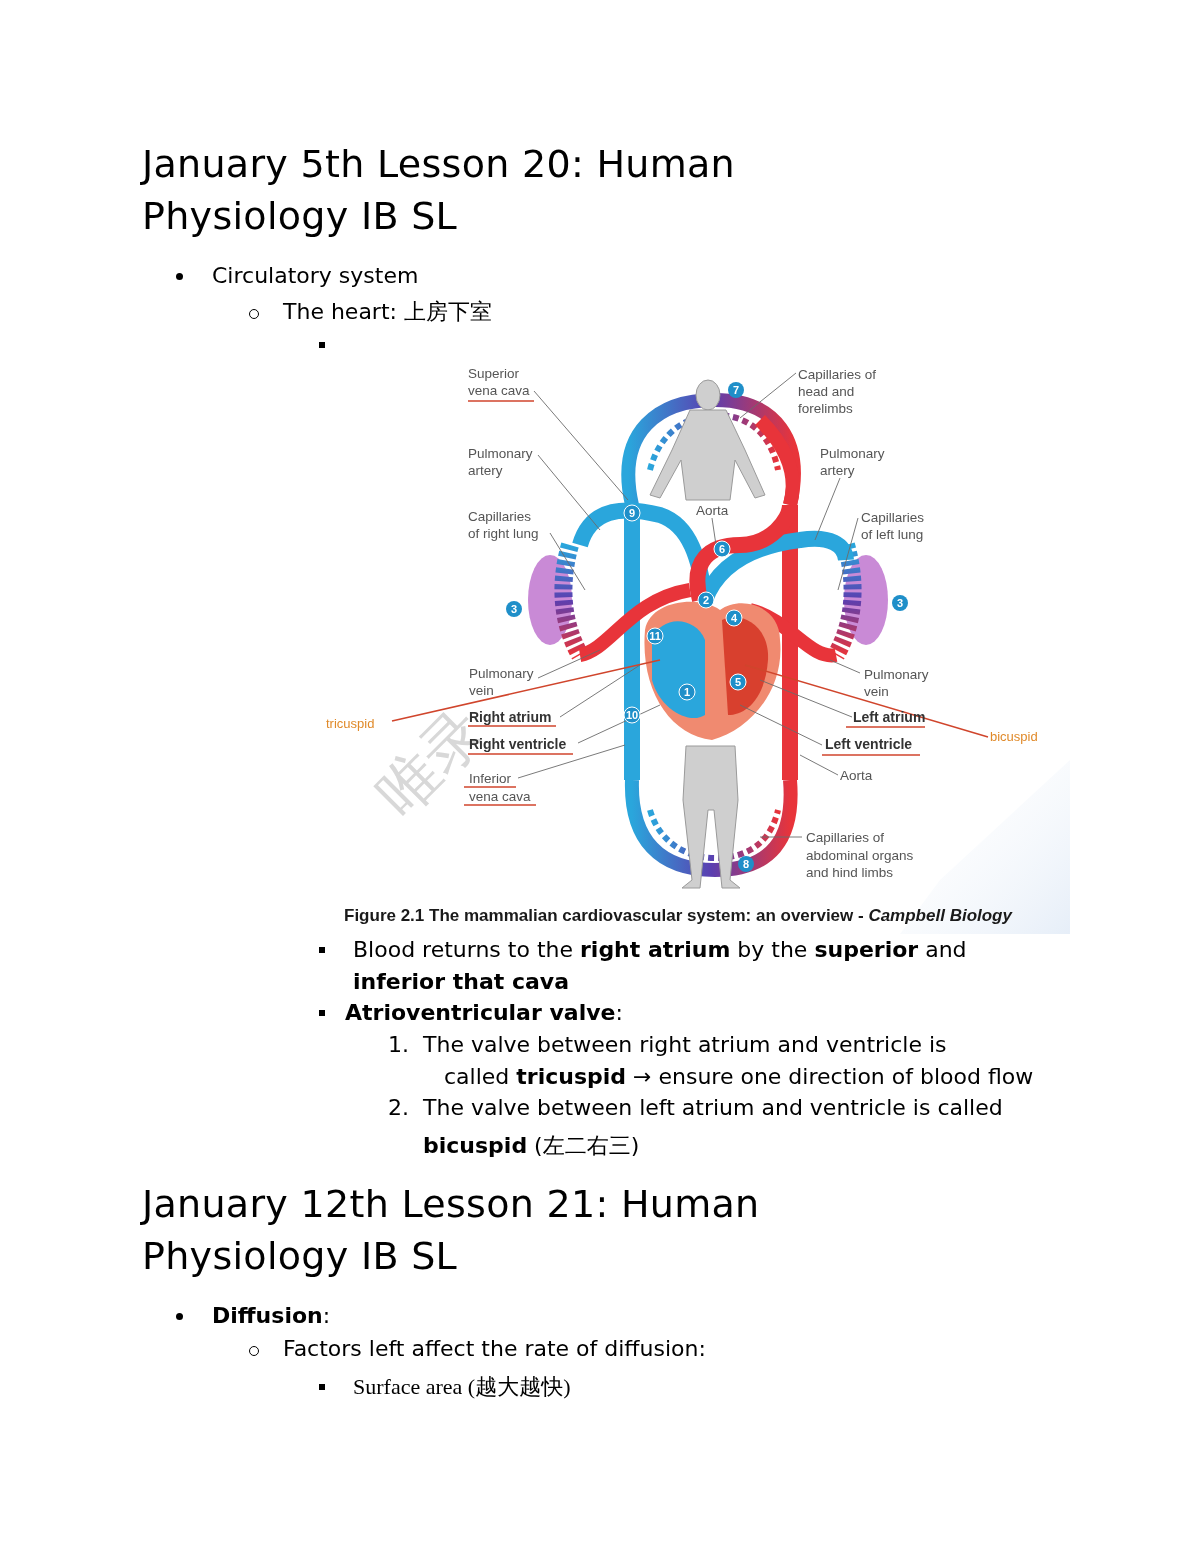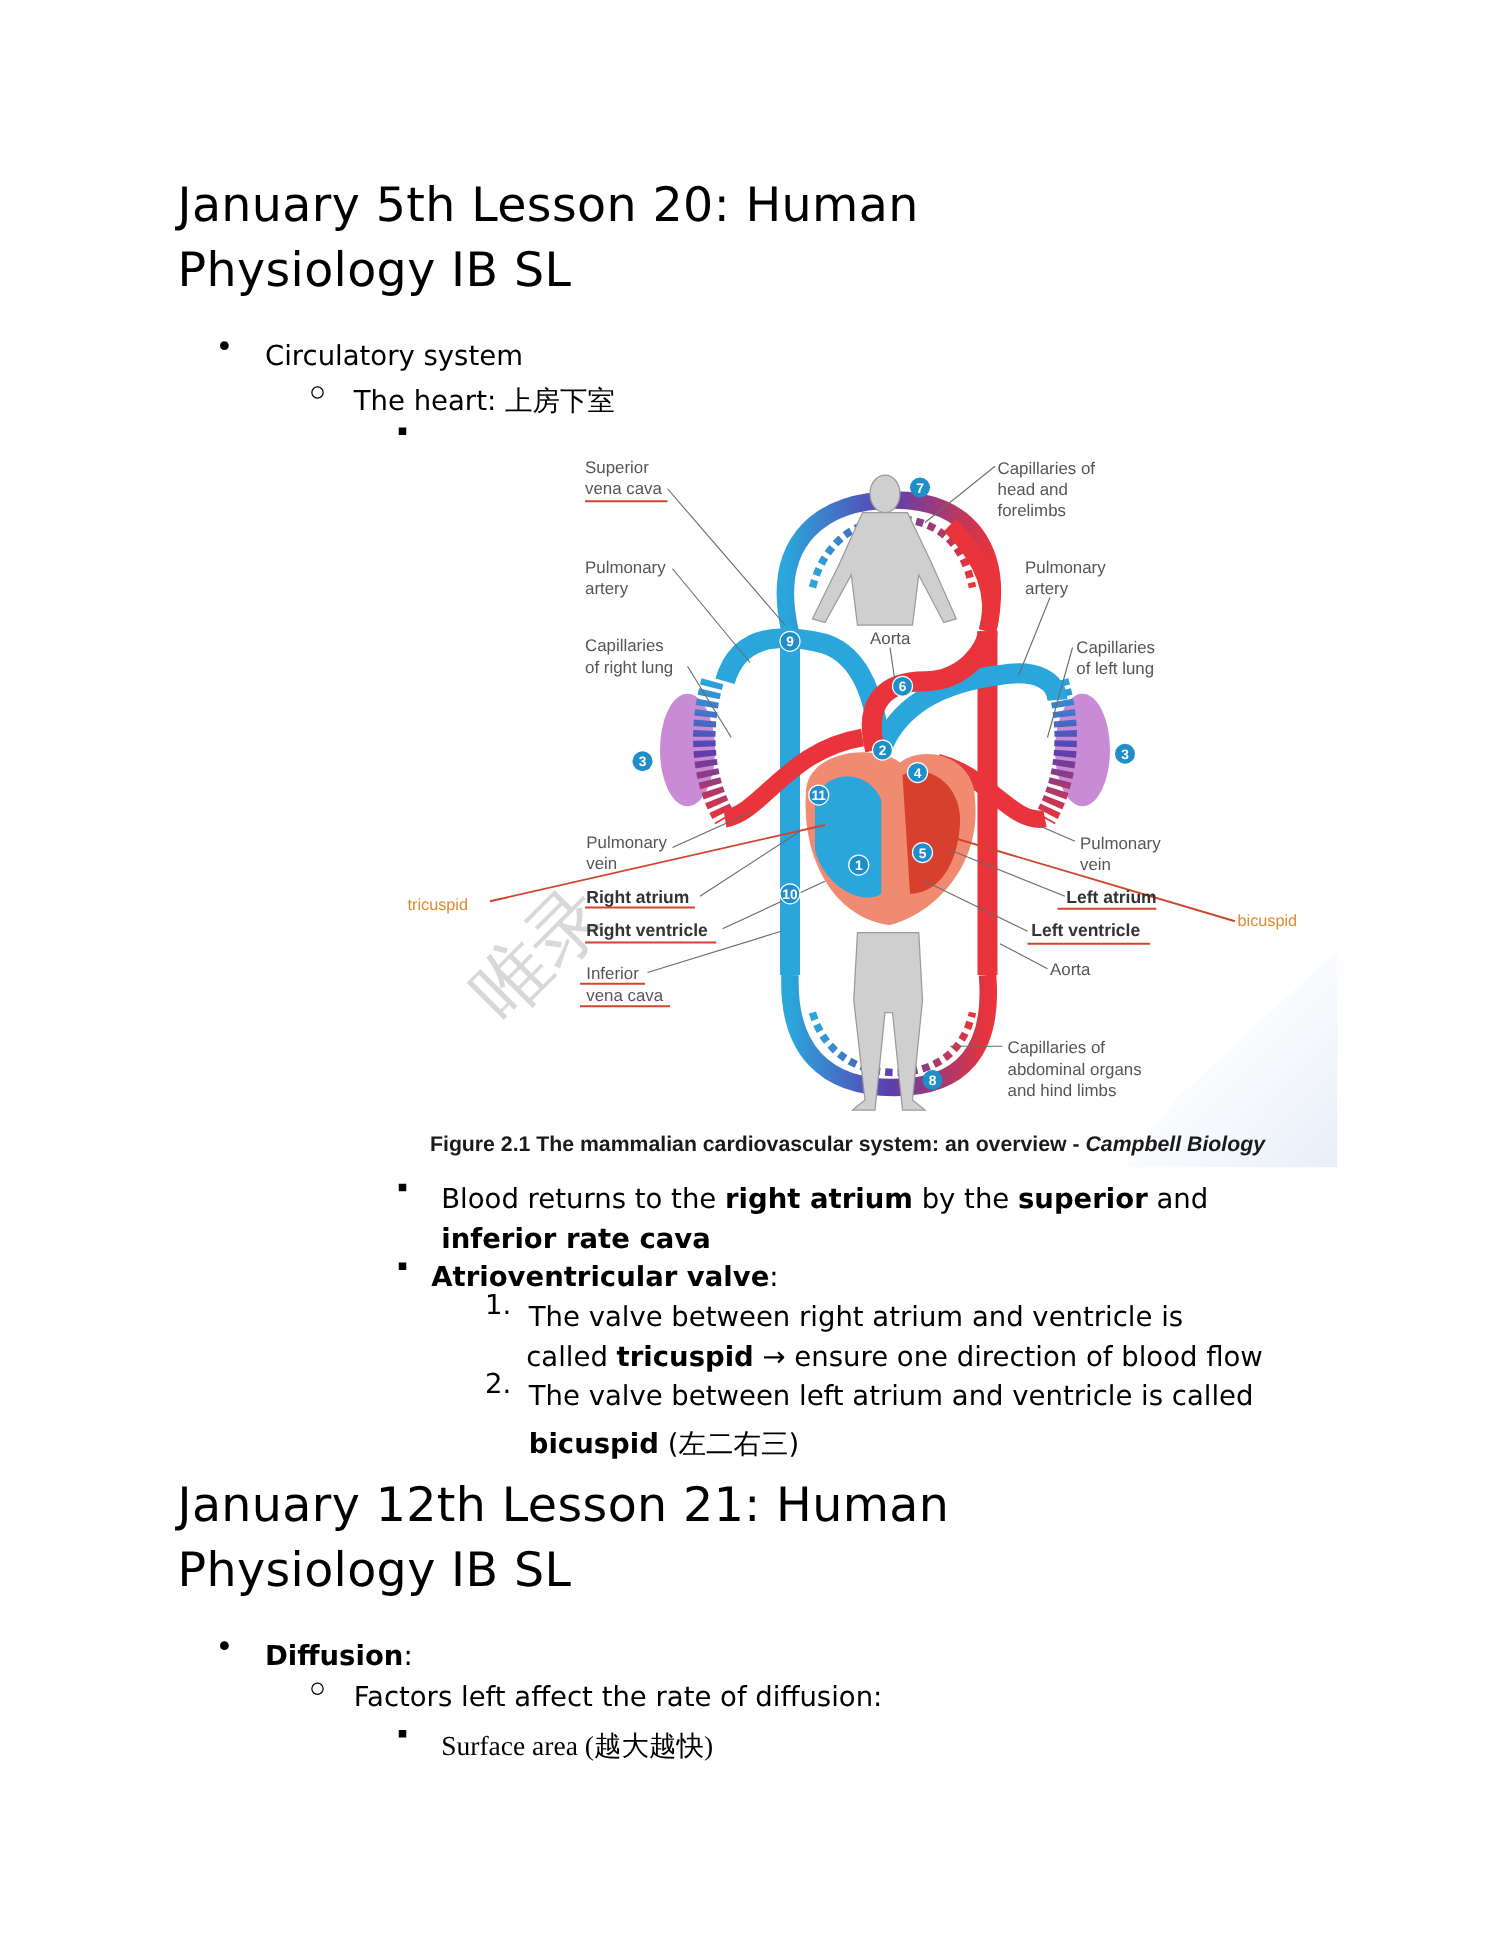--- a/index.html
+++ b/index.html
@@ -1,20 +1,20 @@
 <!DOCTYPE html>
 <html><head>
 <meta charset="utf-8">
 <style>
   html, body { margin:0; padding:0; background:#ffffff; }
   body { width:1200px; height:1553px; position:relative; overflow:hidden;
          font-family:"DejaVu Sans", sans-serif; color:#000; }
   .h1 { position:absolute; left:142px; font-family:"DejaVu Sans", sans-serif;
         font-weight:normal; font-size:38px; line-height:52px; letter-spacing:0.3px; }
-  .line { position:absolute; font-size:22px; line-height:30px; white-space:nowrap;margin-top:10px; }
+  .line { position:absolute; font-size:22px; line-height:30px; white-space:nowrap; }
   .line b { font-weight:bold; }
   .disc { position:absolute; width:7px; height:7px; border-radius:50%; background:#000; }
   .circ { position:absolute; width:10px; height:10px; border-radius:50%; border:1.5px solid #000; box-sizing:border-box; }
   .sq { position:absolute; width:6px; height:6px; background:#000; }
   .num { position:absolute; font-size:22px; line-height:30px; }
   #figure { position:absolute; left:322px; top:362px; width:748px; height:572px; }
   .caption { position:absolute; left:344px; top:906px; font-family:"Liberation Sans", sans-serif;
              font-size:17px; font-weight:bold; color:#1a1a1a; white-space:nowrap; }
   .caption i { font-weight:bold; font-style:italic; }
 </style>
@@ -192,28 +192,28 @@
     <text x="326" y="728">tricuspid</text>
     <text x="990" y="741">bicuspid</text>
   </g>
 </svg>
 </div>
 
 <div class="caption"><span>Figure 2.1 The mammalian cardiovascular system: an overview - </span><i>Campbell Biology</i></div>
 
 <span class="sq" style="left:319px;top:947px;"></span>
 <div class="line" style="left:353px;top:935px;"><span>Blood returns to the </span><b>right atrium</b><span> by the </span><b>superior</b><span> and</span></div>
-<div class="line" style="left:353px;top:967px;"><b>inferior rate cava</b></div>
+<div class="line" style="left:353px;top:967px;"><b>inferior that cava</b></div>
 
 <span class="sq" style="left:319px;top:1010px;"></span>
 <div class="line" style="left:345px;top:998px;"><b>Atrioventricular valve</b><span>:</span></div>
 
 <div class="num" style="left:388px;top:1030px;">1.</div>
 <div class="line" style="left:423px;top:1030px;">The valve between right atrium and ventricle is</div>
-<div class="line" style="left:421px;top:1062px;"><span>called </span><b>tricuspid</b><span> → ensure one direction of blood flow</span></div>
+<div class="line" style="left:444px;top:1062px;"><span>called </span><b>tricuspid</b><span> → ensure one direction of blood flow</span></div>
 
 <div class="num" style="left:388px;top:1093px;">2.</div>
 <div class="line" style="left:423px;top:1093px;">The valve between left atrium and ventricle is called</div>
 <div class="line" style="left:423px;top:1131px;"><b>bicuspid</b><span> (左二右三)</span></div>
 
 <div class="h1" style="top:1178px;text-align:right;">January 12th Lesson 21: Human</div>
 <div class="h1" style="top:1230px;">Physiology IB SL</div>
 
 <span class="disc" style="left:176px;top:1313px;"></span>
 <div class="line" style="left:212px;top:1301px;"><b>Diffusion</b><span>:</span></div>

